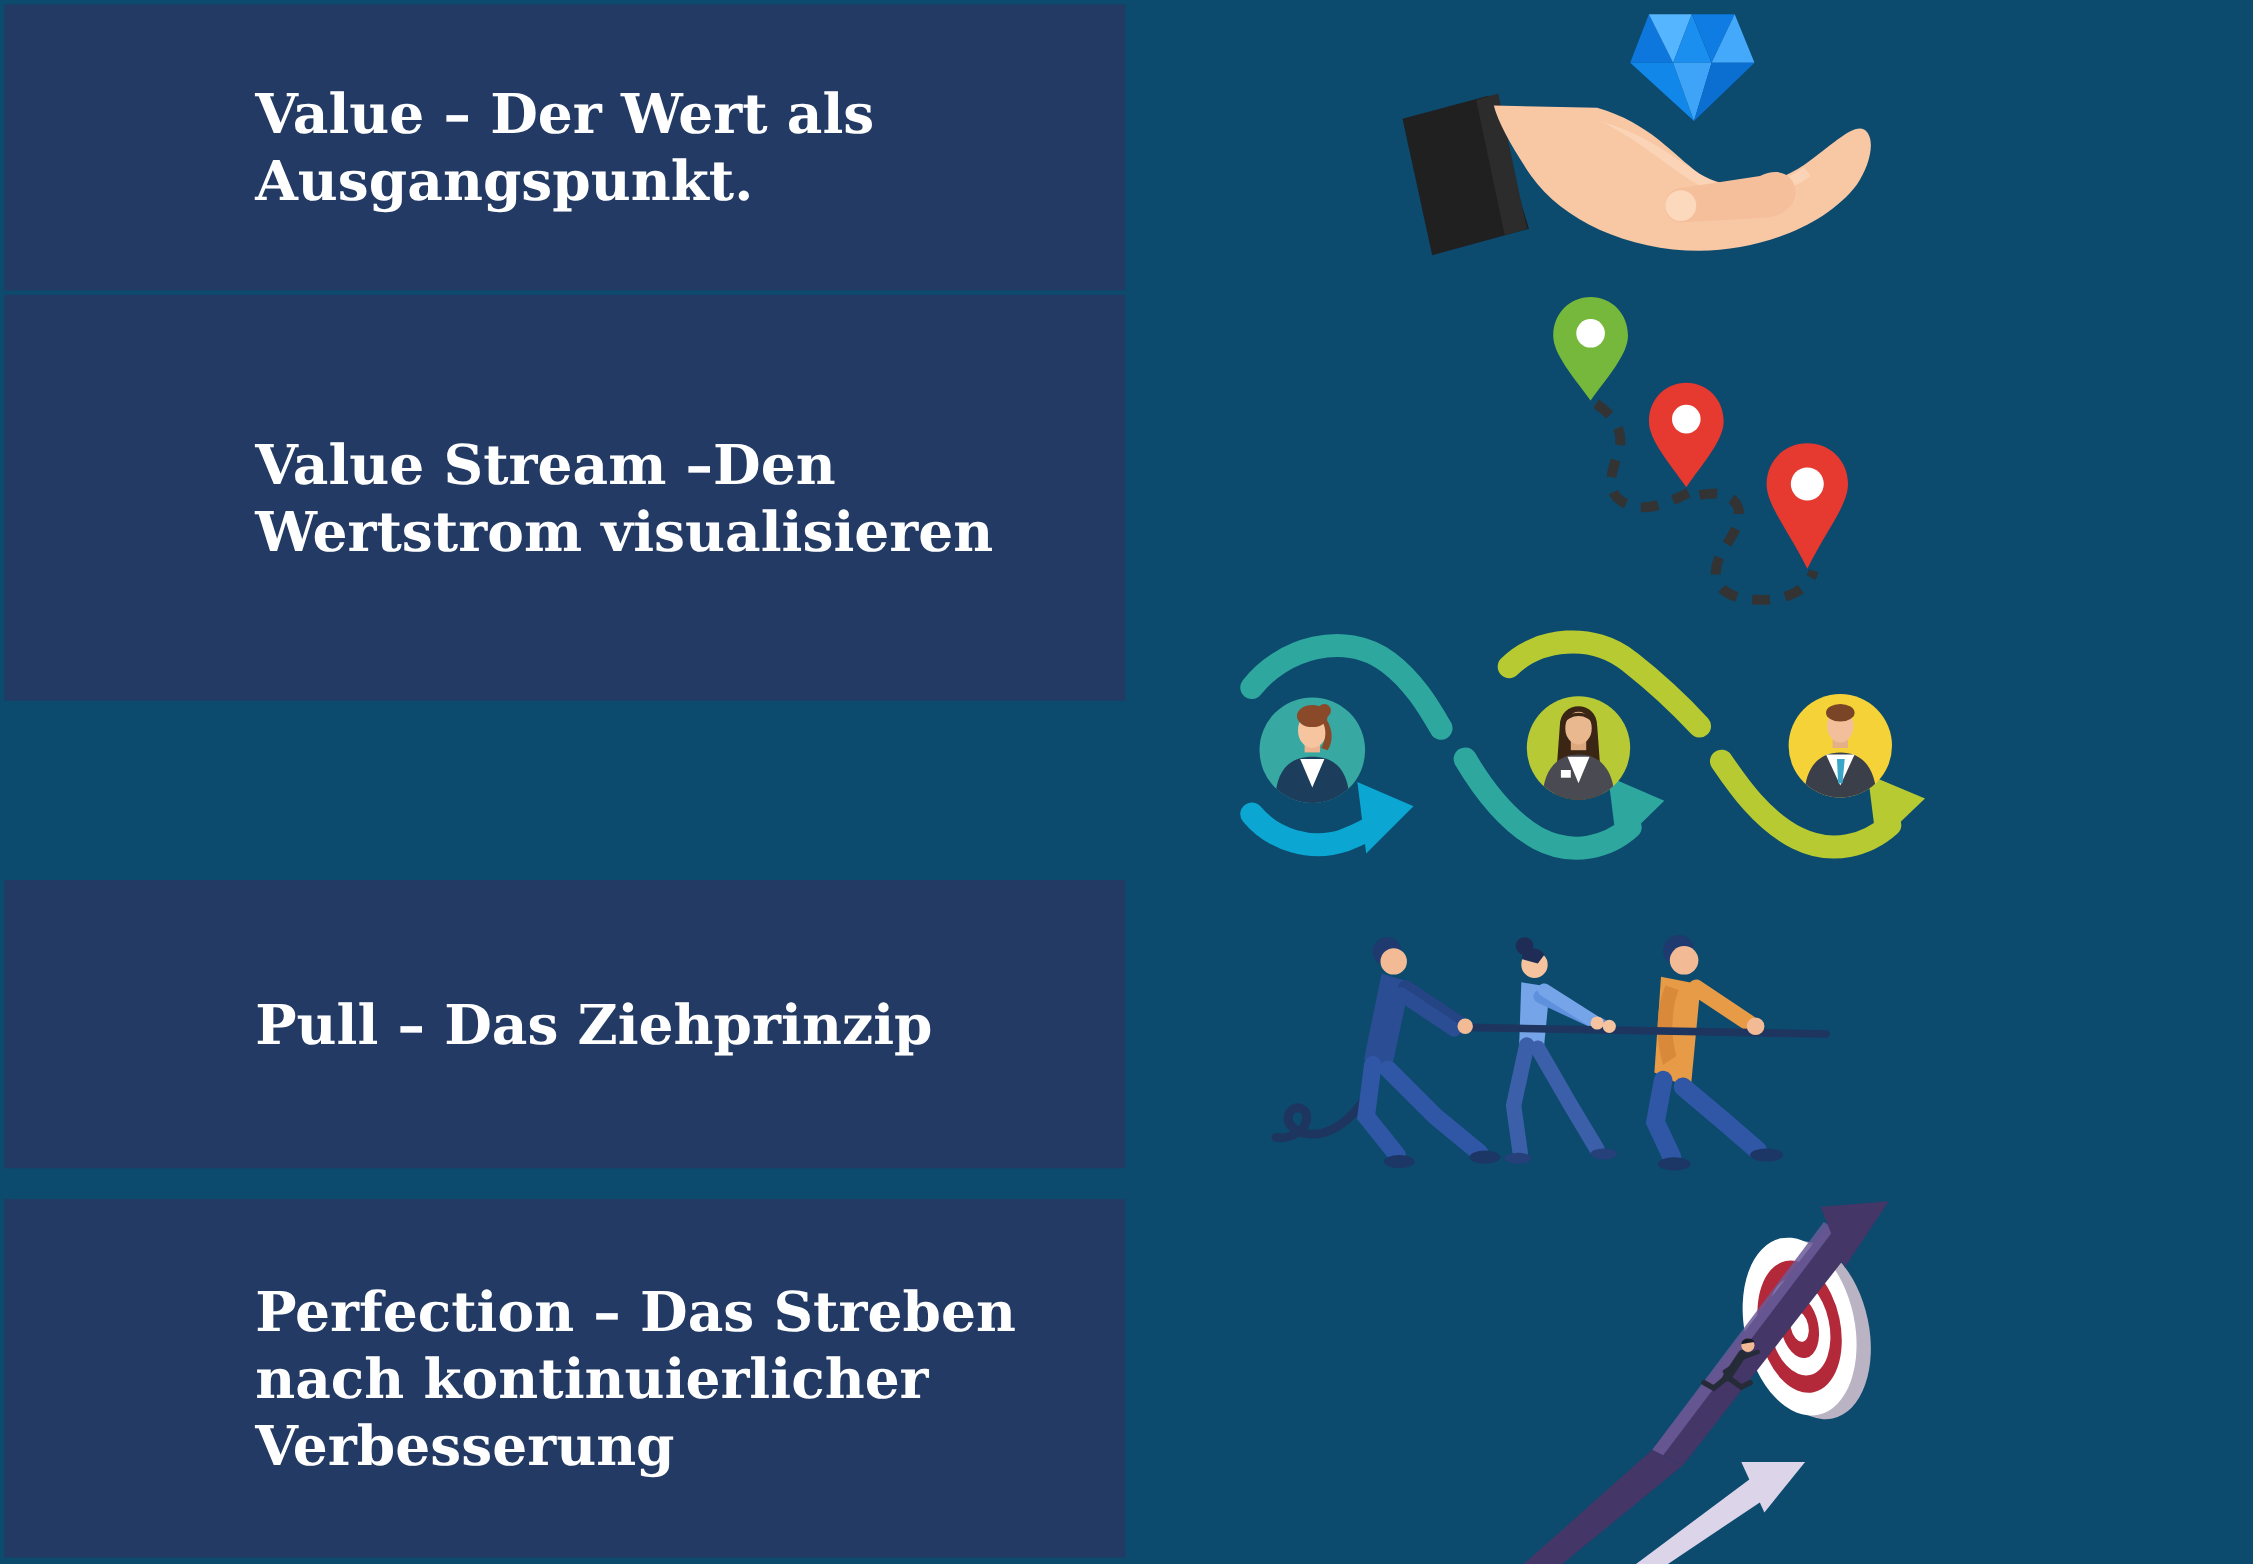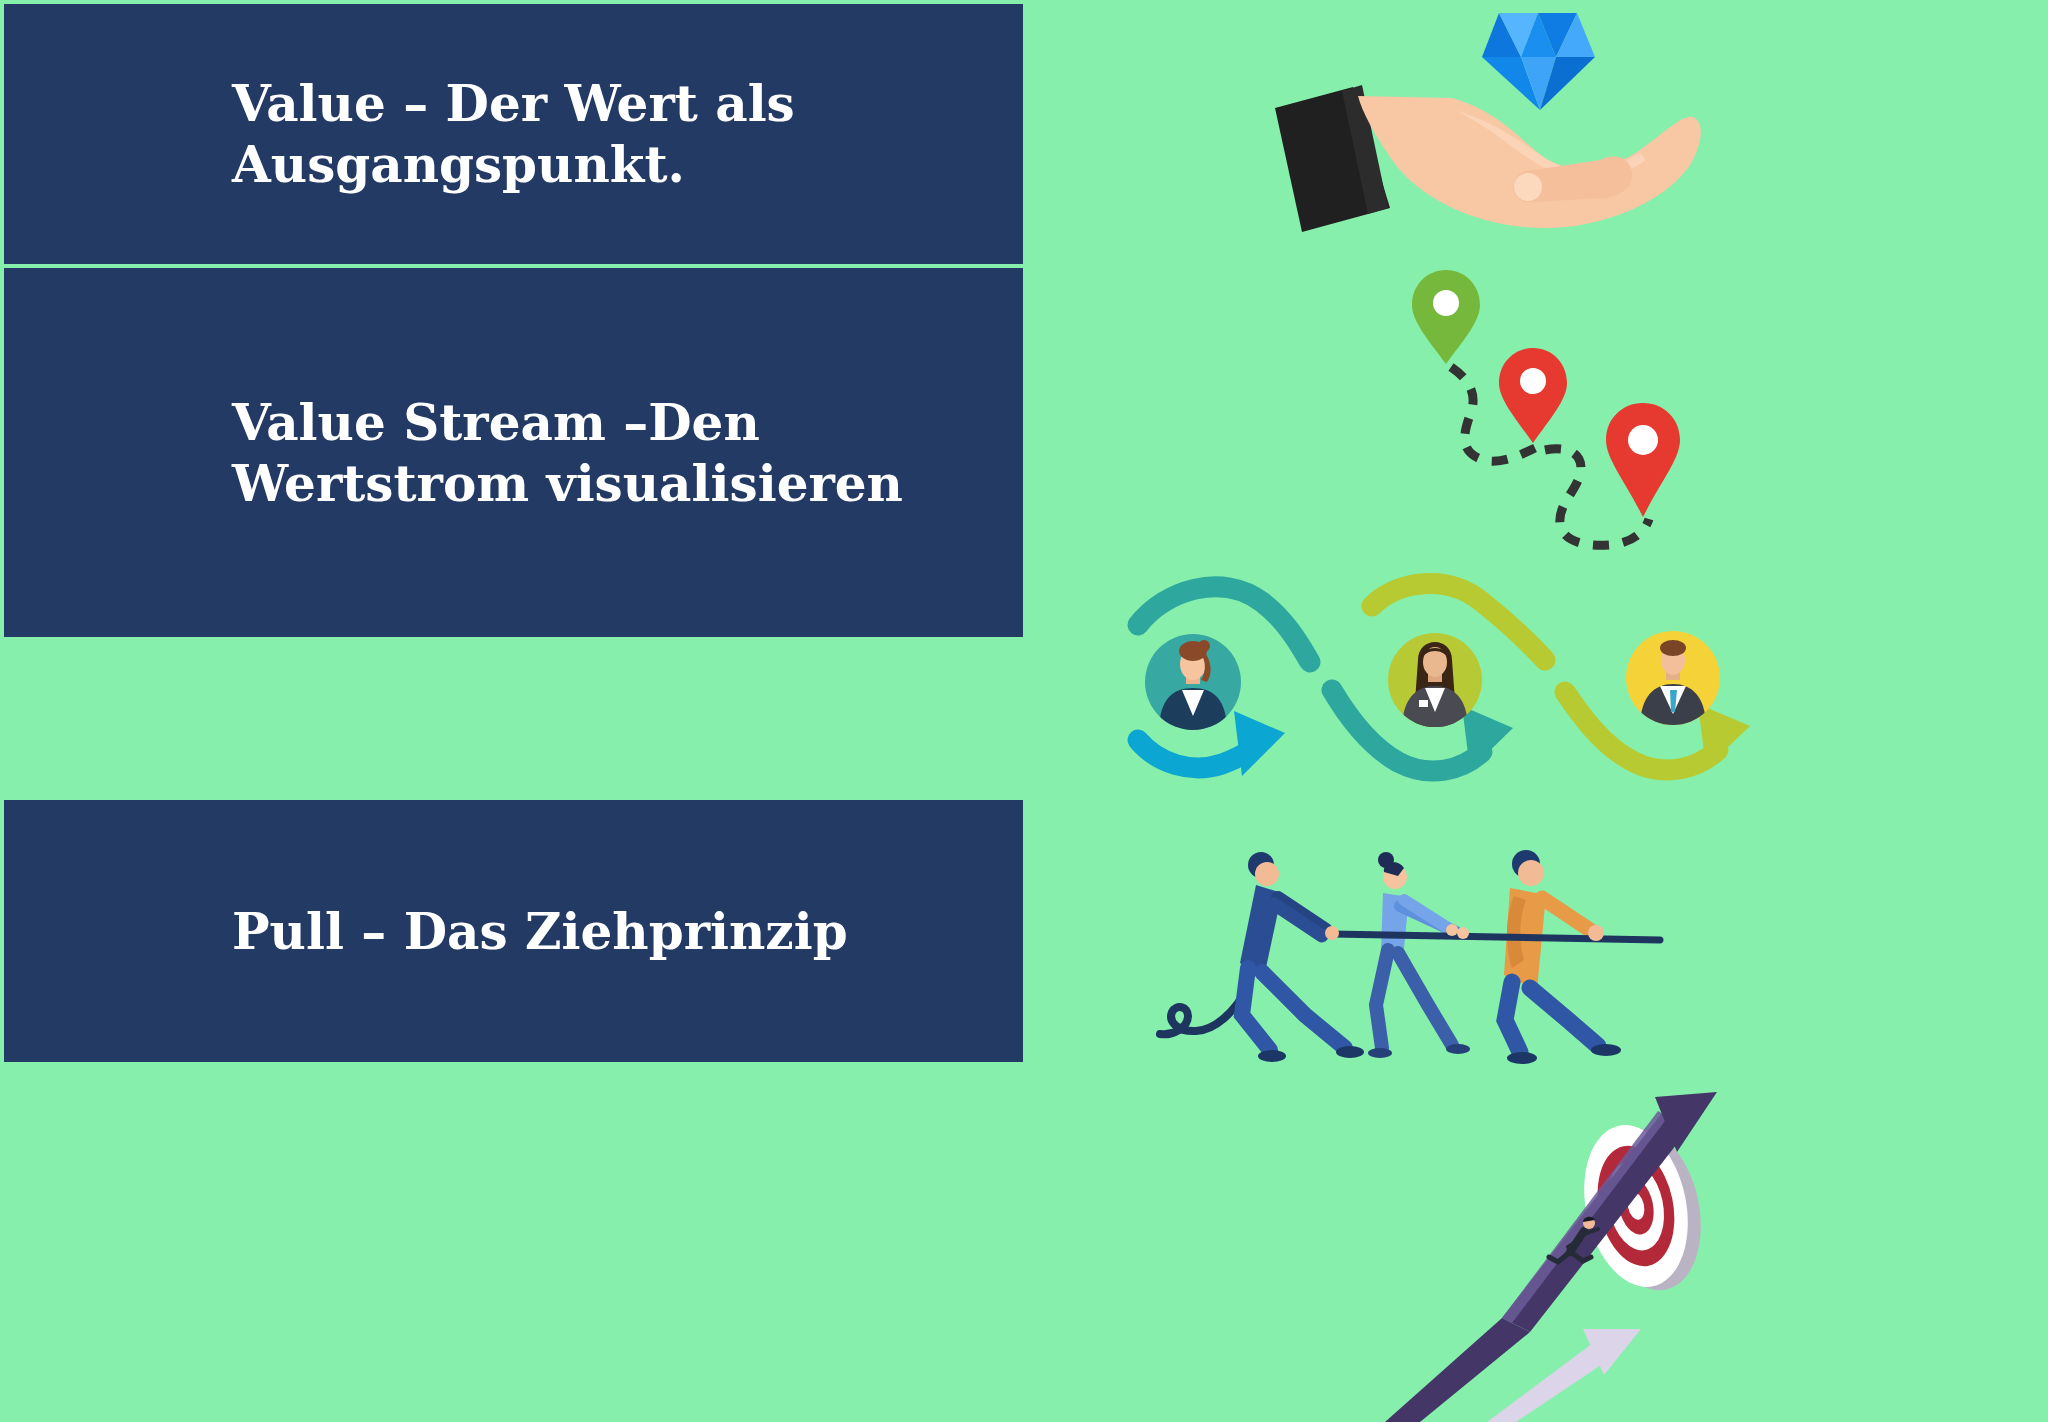--- a/index.html
+++ b/index.html
@@ -1,16 +1,16 @@
 <!DOCTYPE html>
 <html><head>
 <meta charset="utf-8">
 <style>
   html,body{margin:0;padding:0;background:#000;}
-  .stage{position:relative;width:2048px;height:1422px;background:#86efac;overflow:hidden;
+  .stage{position:relative;width:2048px;height:1422px;background:#0c4a6e;overflow:hidden;
          font-family:"DejaVu Serif", serif;}
   .panel{position:absolute;left:4px;width:1019px;background:#233a64;
          display:flex;align-items:center;}
   .panel-title{padding-left:228px;padding-right:30px;color:#ffffff;
          font-weight:700;font-size:50px;line-height:61px;white-space:pre-line;}
   .illu{position:absolute;display:block;}
 </style>
 </head>
 <body>
 
@@ -19,20 +19,25 @@
   <div class="panel" style="top:4px;height:260px">
     <div class="panel-title">Value – Der Wert als
 Ausgangspunkt.</div>
   </div>
   <div class="panel" style="top:268px;height:369px">
     <div class="panel-title">Value Stream –Den
 Wertstrom visualisieren</div>
   </div>
   <div class="panel" style="top:800px;height:262px">
     <div class="panel-title">Pull – Das Ziehprinzip</div>
+  </div>
+  <div class="panel" style="top:1090px;height:326px">
+    <div class="panel-title">Perfection – Das Streben
+nach kontinuierlicher
+Verbesserung</div>
   </div>
 
   <svg class="illu" style="left:1240px;top:0;width:490px;height:250px" viewBox="1240 0 490 250">
     <g>
       <polygon points="1482,57 1499,13 1521,57" fill="#0e77dd"></polygon>
       <polygon points="1499,13 1538,13 1521,57" fill="#55b5ff"></polygon>
       <polygon points="1521,57 1538,13 1556,57" fill="#1a8ff0"></polygon>
       <polygon points="1538,13 1577,13 1556,57" fill="#0e7ce2"></polygon>
       <polygon points="1556,57 1577,13 1595,57" fill="#45a9fb"></polygon>
       <polygon points="1482,57 1521,57 1540,110" fill="#1287ea"></polygon>

